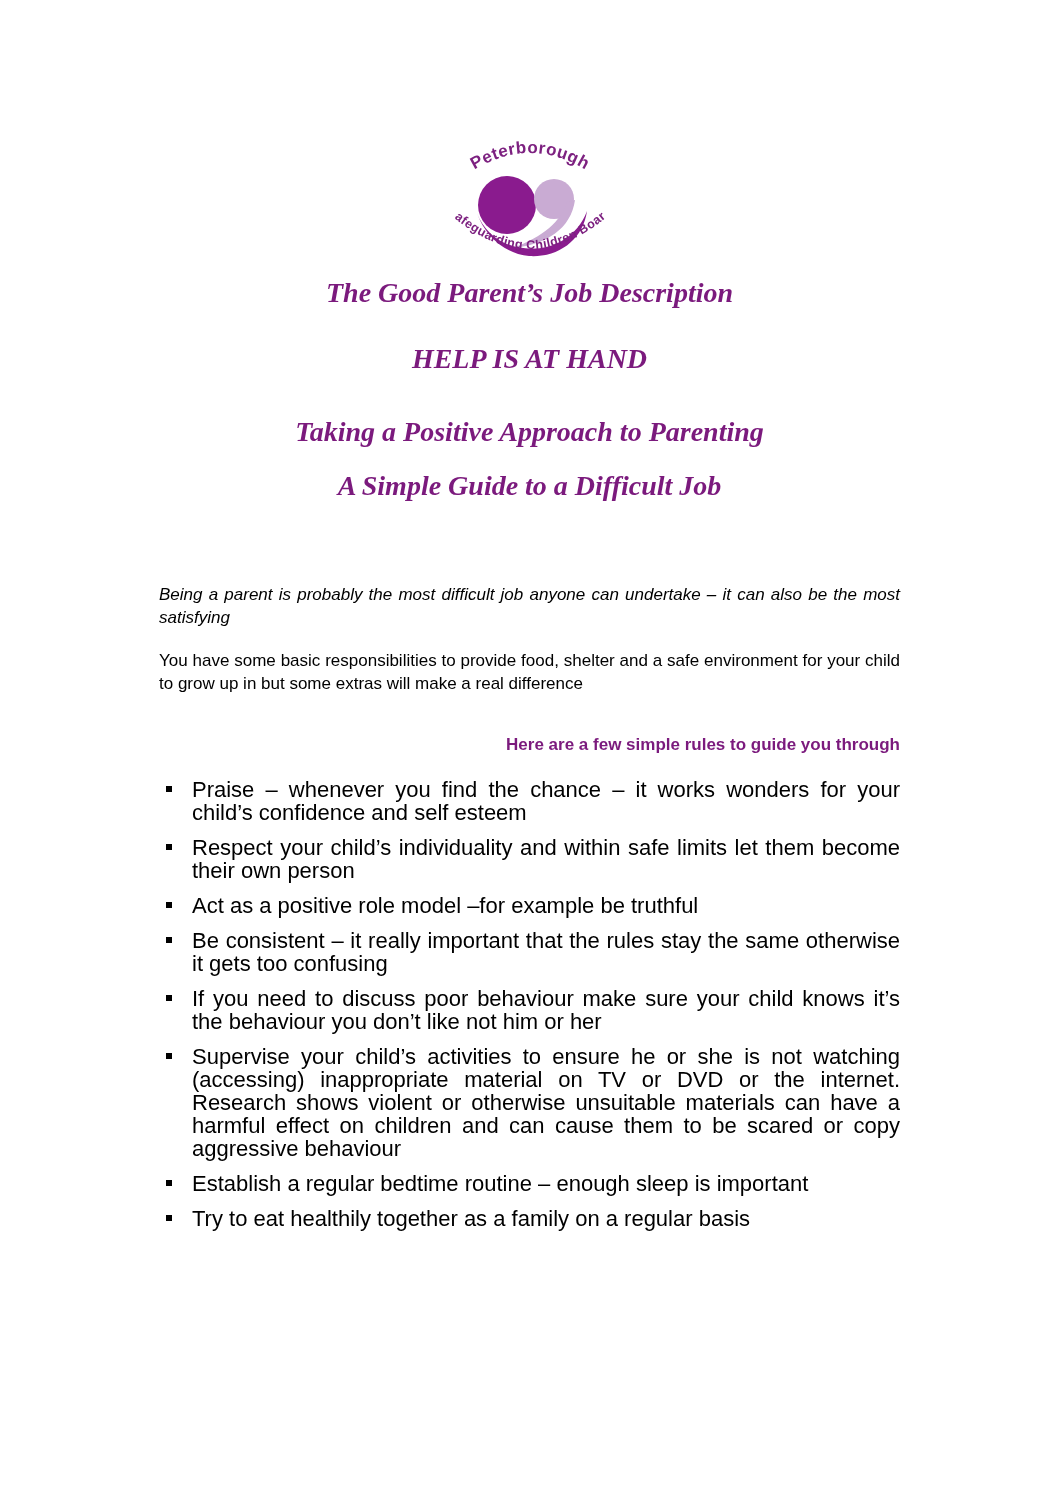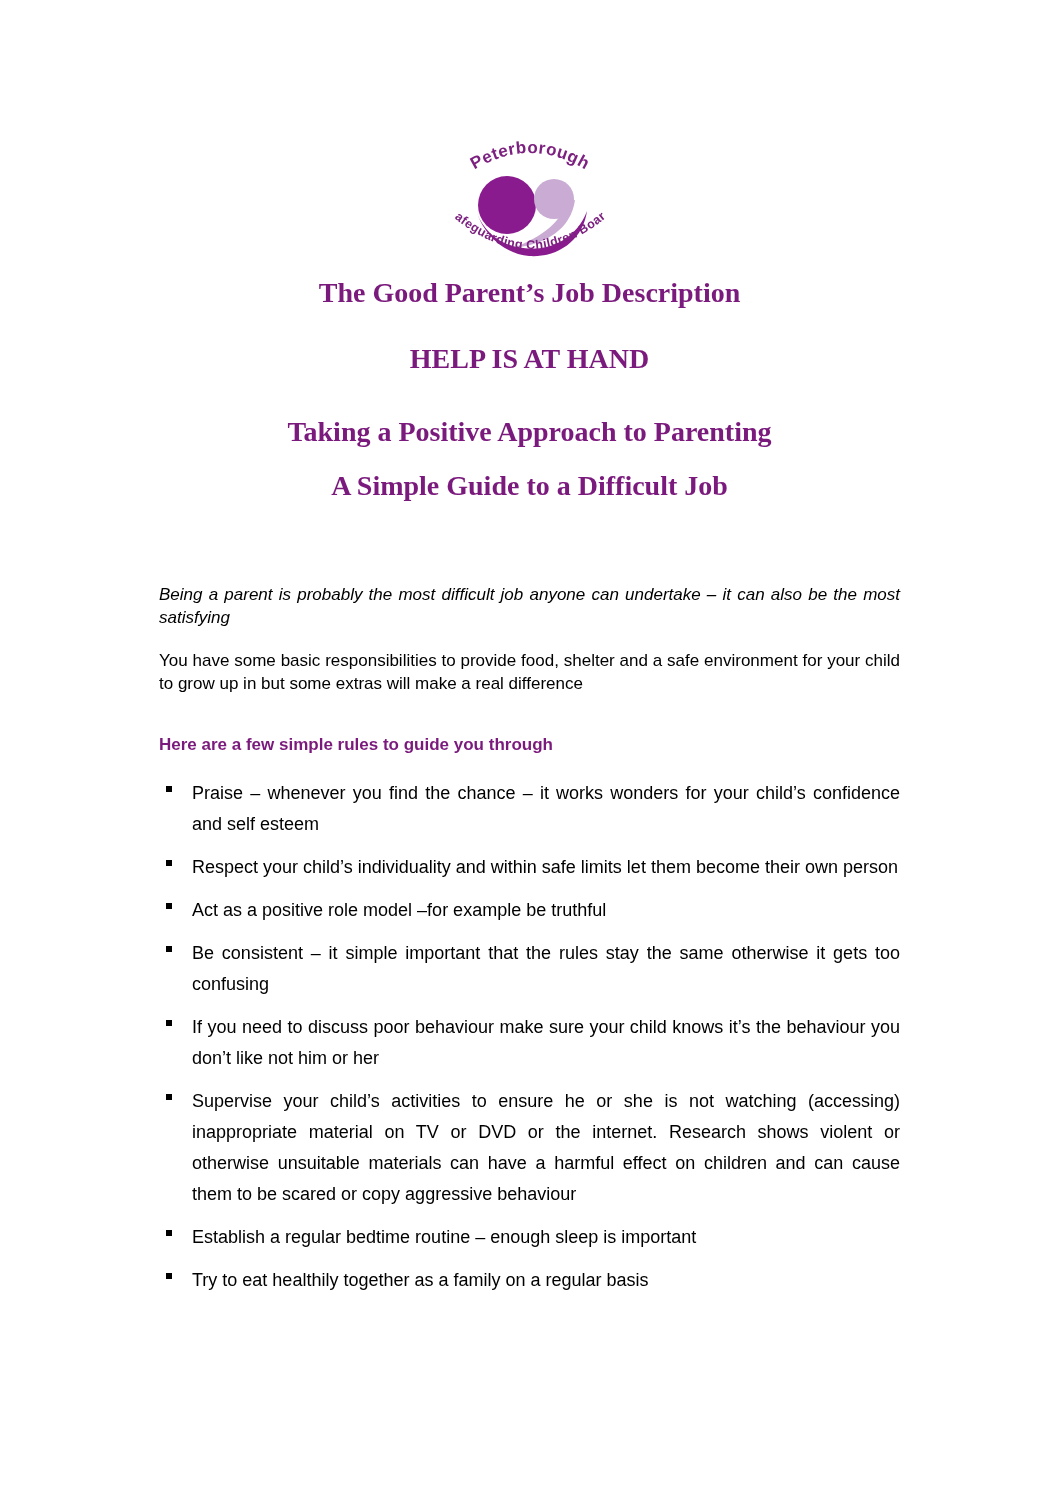--- a/index.html
+++ b/index.html
@@ -30,53 +30,54 @@
     font-weight: bold;
   }
   h1.doc-title, .doc-heading {
     font-family: "Liberation Serif", serif;
     font-weight: bold;
     font-size: 28px;
     line-height: 34px;
     text-align: center;
     color: #7b1a7d;
     margin: 0;
+    font-style: italic;
   }
   .h-title   { margin-top: 40px; }
   .h-sub     { margin-top: 32px; }
   .h-line3   { margin-top: 39px; }
   .h-line4   { margin-top: 20px; }
   .intro-para {
     margin: 0;
     margin-top: 20px;
     font-size: 17px;
     line-height: 23px;
     text-align: justify;
   }
   .intro-first { margin-top: 80px; font-style: italic; }
   .rules-heading {
     margin: 0;
     margin-top: 39px;
     font-size: 17px;
     line-height: 22px;
     font-weight: bold;
     color: #7b1a7d;
-    text-align: left;
+    text-align: right;
   }
   ul.rules-list {
     list-style: none;
     margin: 0;
     padding: 0;
     margin-top: 22px;
   }
   ul.rules-list li {
     position: relative;
     padding-left: 33px;
-    font-size: 18px;
-    line-height: 31px;
+    font-size: 22px;
+    line-height: 23px;
     text-align: justify;
     margin-bottom: 12px;
   }
   ul.rules-list li .bullet {
     position: absolute;
     left: 7px;
     top: 8px;
     width: 6px;
     height: 6px;
     background: #000000;
@@ -122,21 +123,21 @@
     <p class="intro-para intro-first">Being a parent is probably the most difficult job anyone can undertake – it can also be the most satisfying</p>
     <p class="intro-para">You have some basic responsibilities to provide food, shelter and a safe environment for your child to grow up in but some extras will make a real difference</p>
 
     <p class="rules-heading">Here are a few simple rules to guide you through</p>
 
     <ul class="rules-list">
         <li><span class="bullet"></span><span>Praise – whenever you find the chance – it works wonders for your child’s confidence and self esteem</span></li>
         <li><span class="bullet"></span><span>Respect your child’s individuality and within safe limits let them become their own person</span></li>
         <li><span class="bullet"></span><span>Act as a positive role model –for example be truthful</span></li>
         <li><span class="bullet"></span></li>
-        <li><span class="bullet"></span><span>Be consistent – it simple important that the rules stay the same otherwise it gets too confusing</span></li>
+        <li><span class="bullet"></span><span>Be consistent – it really important that the rules stay the same otherwise it gets too confusing</span></li>
         <li><span class="bullet"></span></li>
         <li><span class="bullet"></span><span>If you need to discuss poor behaviour make sure your child knows it’s the behaviour you don’t like not him or her</span></li>
         <li><span class="bullet"></span><span>Supervise your child’s activities to ensure he or she is not watching (accessing) inappropriate material on TV or DVD or the internet. Research shows violent or otherwise unsuitable materials can have a harmful effect on children and can  cause them to be scared or copy aggressive behaviour</span></li>
         <li><span class="bullet"></span><span>Establish a regular bedtime routine – enough sleep is important</span></li>
         <li><span class="bullet"></span><span>Try to eat healthily together as a family on a regular basis</span></li>
       </ul>
 
   </div>
 </div>
 

